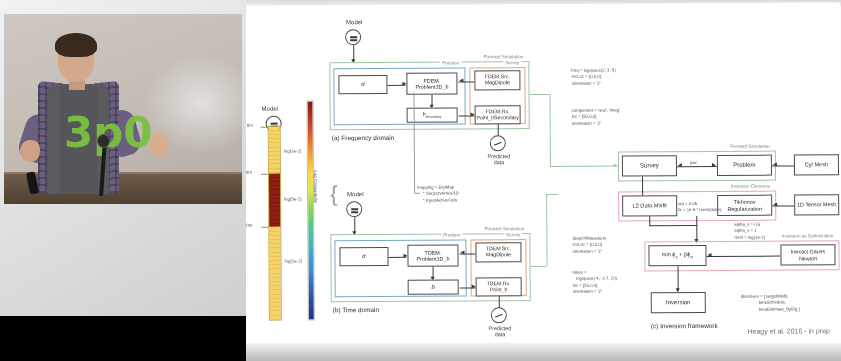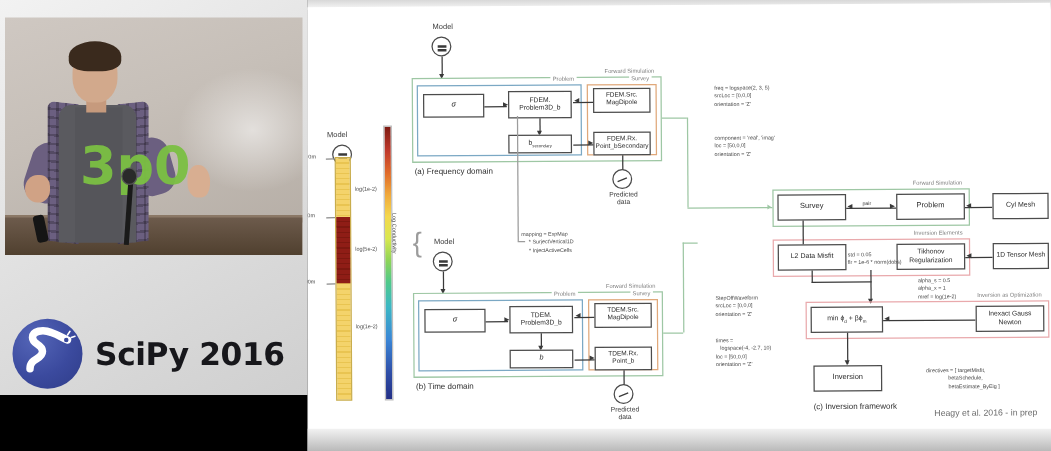--- a/index.html
+++ b/index.html
@@ -272,30 +272,20 @@
       <div class="p-neck"></div>
       <div class="p-head"></div>
       <div class="p-hair"></div>
       <div class="p-hand-l"></div>
       <div class="p-hand-r"></div>
       <div class="p-mic-stand"></div>
       <div class="p-mic-head"></div>
       <div class="p-mic2"></div>
     </div>
 
-    <div id="logo-block">
-      <div id="scipy-mark">
-        <svg class="snake" viewBox="0 0 56 56">
-          <path d="M14 40 C 14 31, 24 33, 24 26 C 24 20, 16 21, 16 15 C 16 10, 24 8, 31 11 C 37 13, 41 16, 44 17" fill="none" stroke="#ffffff" stroke-width="6" stroke-linecap="round"></path>
-          <circle cx="43" cy="17" r="1.8" fill="#3b4a9e"></circle>
-          <path d="M44 13 l2 -3 M47 15 l3 -1" stroke="#ffffff" stroke-width="1.2" stroke-linecap="round"></path>
-        </svg>
-      </div>
-      <div id="logo-text">SciPy 2016</div>
-    </div>
   </div>
 
   <div id="slide">
     <div id="slide-top-shadow"></div>
 
     <div id="slide-inner">
 
       <div class="lbl" style="left:16px;top:100px;font-size:6px;">Model</div>
       <div class="node-circle" style="left:20px;top:110px;">
           <span class="bar"></span>

